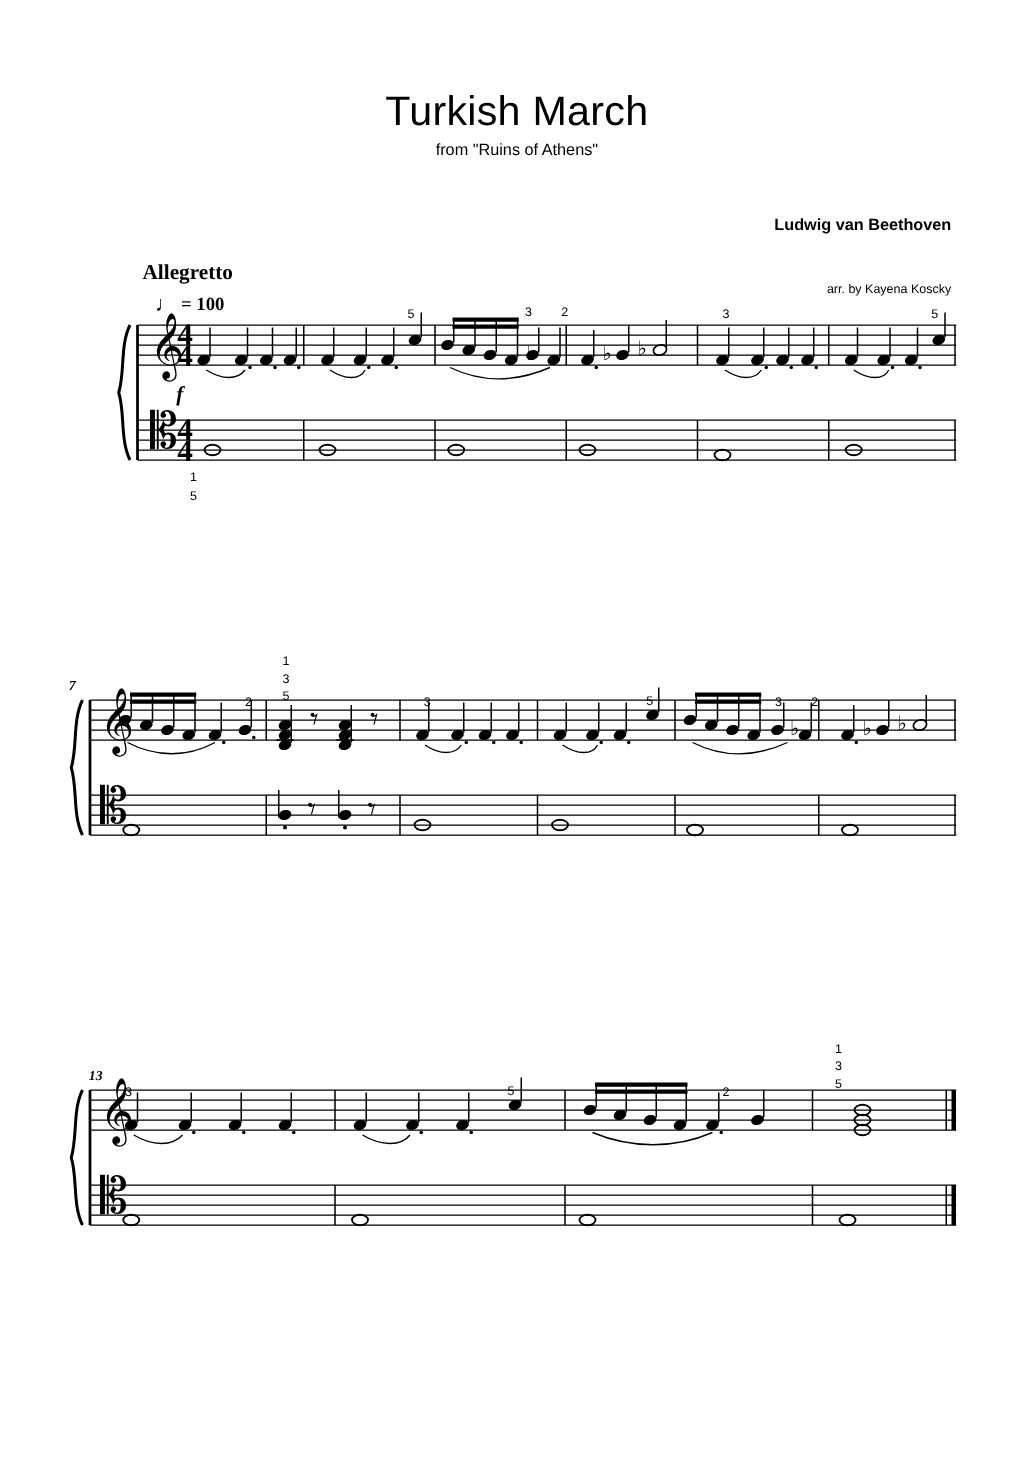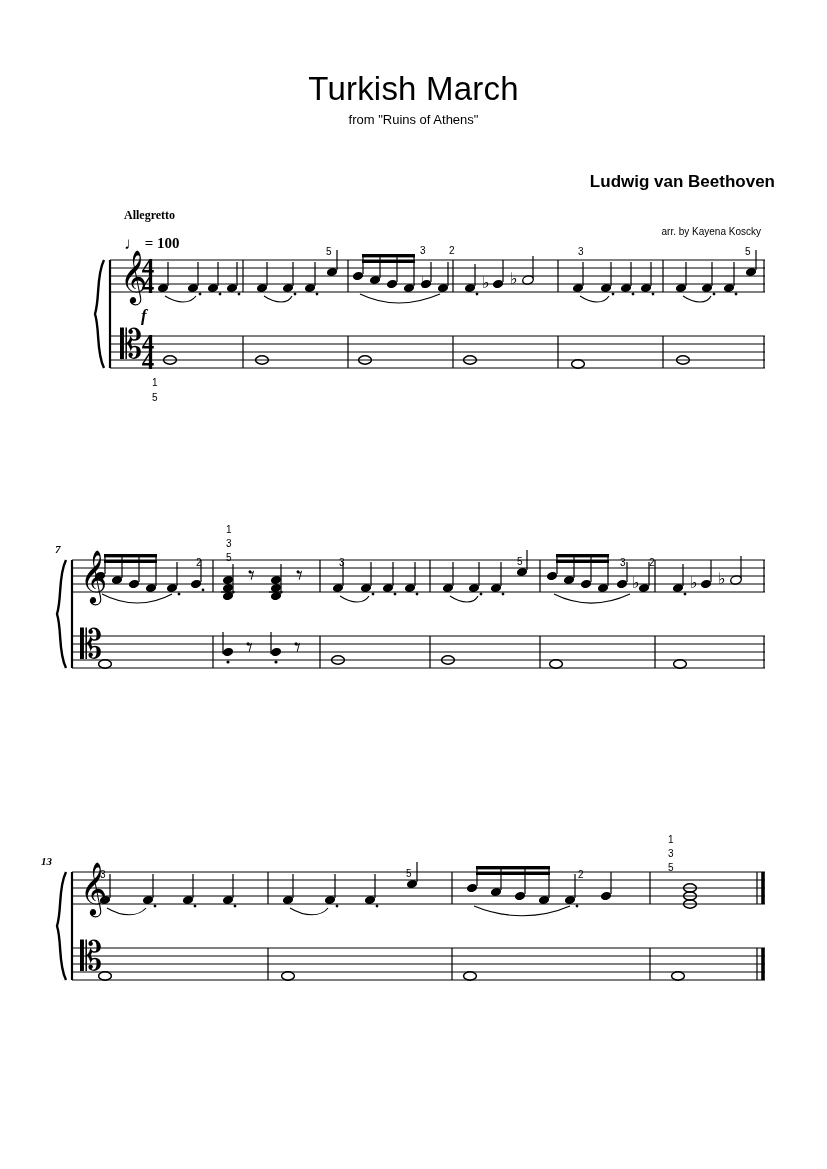--- a/index.html
+++ b/index.html
@@ -36,41 +36,41 @@
     top: 112px;
     left: 0;
     width: 827px;
     text-align: center;
     font-family: "Liberation Sans", sans-serif;
     font-size: 13px;
   }
   .composer {
     position: absolute;
     top: 172px;
-    right: 52px;
+    right: 66px;
     text-align: right;
     font-family: "Liberation Sans", sans-serif;
-    font-size: 17px;
+    font-size: 13px;
     font-weight: bold;
   }
   .arranger {
     position: absolute;
     top: 190px;
     right: 66px;
     text-align: right;
     font-family: "Liberation Sans", sans-serif;
     font-size: 10px;
     margin-top: 36px;
   }
   .tempo-word {
     position: absolute;
-    left: 124px;
+    left: 114px;
     top: 208px;
     font-family: "Liberation Serif", serif;
-    font-size: 12px;
+    font-size: 17px;
     font-weight: bold;
     font-style: normal;
   }
   .tempo-mark {
     position: absolute;
     left: 124px;
     top: 234px;
     font-family: "Liberation Serif", serif;
     font-size: 15px;
     font-weight: bold;
@@ -453,21 +453,21 @@
 
   <div class="finger" style="left:196px; top:557px;">2</div>
   <div class="finger" style="left:226px; top:524px;">1</div>
   <div class="finger" style="left:226px; top:538px;">3</div>
   <div class="finger" style="left:226px; top:552px;">5</div>
   <div class="finger" style="left:339px; top:557px;">3</div>
   <div class="finger" style="left:517px; top:556px;">5</div>
   <div class="finger" style="left:620px; top:557px;">3</div>
   <div class="finger" style="left:649px; top:557px;">2</div>
 
-  <div class="measure-num" style="left:41px; top:855px;">13</div>
+  <div class="measure-num" style="left:71px; top:855px;">13</div>
   <div class="sys" style="top:862px;">
   <svg width="827" height="150" viewBox="0 0 827 150" xmlns="http://www.w3.org/2000/svg">
     <g stroke="#000" stroke-width="1">
       <line x1="72" y1="10" x2="765" y2="10"></line>
       <line x1="72" y1="18" x2="765" y2="18"></line>
       <line x1="72" y1="26" x2="765" y2="26"></line>
       <line x1="72" y1="34" x2="765" y2="34"></line>
       <line x1="72" y1="42" x2="765" y2="42"></line>
       <line x1="72" y1="86" x2="765" y2="86"></line>
       <line x1="72" y1="94" x2="765" y2="94"></line>

